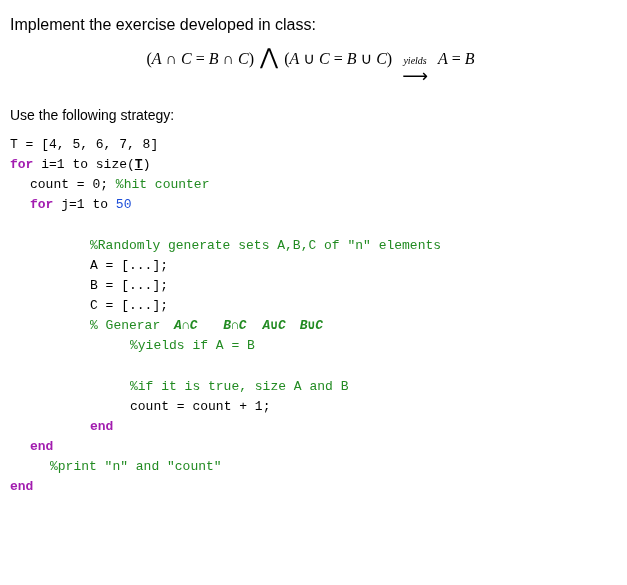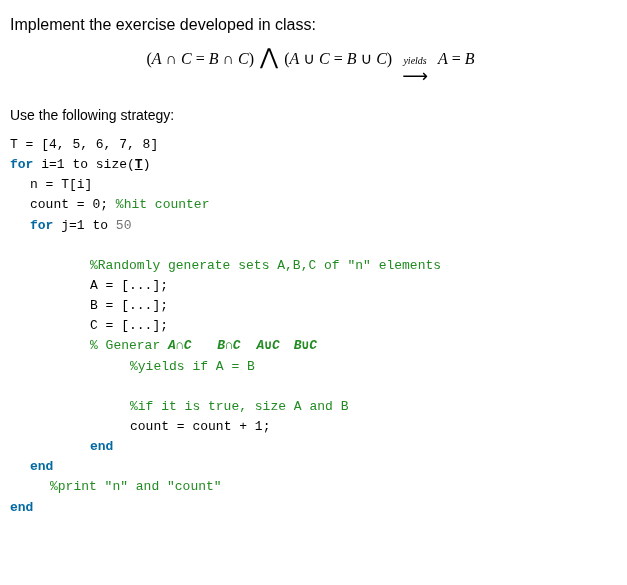--- a/index.html
+++ b/index.html
@@ -24,22 +24,22 @@
     }
     .strategy-text {
       font-size: 14px;
       margin-bottom: 12px;
     }
     .code-block {
       font-family: "Courier New", Courier, monospace;
       font-size: 13px;
       line-height: 1.55;
     }
-    .kw { color: #0369a1; font-weight: bold; } 
-    .num { color: #737373; } 
+    .kw { color: #a21caf; font-weight: bold; } 
+    .num { color: #1d4ed8; } 
     .comment { color: #228B22; }
     .math-italic { font-style: italic; font-family: "Times New Roman", Times, serif; }
     .yields-arrow {
       display: inline-flex;
       flex-direction: column;
       align-items: center;
       font-size: 11px;
       margin: 0 4px;
     }
     .yields-word {
@@ -75,23 +75,20 @@
 <div class="code-block">
 
   <div>
     <span>T = [4, 5, 6, 7, 8]</span>
   </div>
 
   <div>
     <span class="kw">for</span><span> i=1 to size(</span><span style="font-weight:bold; text-decoration:underline;">T</span><span>)</span>
   </div>
 
-  <div class="ind1">
-    <span>n = T[i]</span>
-  </div>
 
   <div class="ind1">
     <span>count</span><span> = 0; </span><span class="comment">%hit counter</span>
   </div>
 
   <div class="ind1">
     <span class="kw">for</span><span> j=1 to </span><span class="num">50</span>
   </div>
 
   <div>&nbsp;</div>
@@ -107,21 +104,21 @@
   <div class="ind3">
     <span>B = [...];</span>
   </div>
 
   <div class="ind3">
     <span>C = [...];</span>
   </div>
 
   <div class="ind3">
     <span class="comment">% Generar</span>
-    <span class="comment" style="font-style:italic; font-weight:bold; ">A∩C</span>
+    <span class="comment" style="font-style:italic; font-weight:bold; margin-left:6px;">A∩C</span>
     <span class="comment" style="font-style:italic; font-weight:bold; margin-left:18px;">B∩C</span>
     <span class="comment" style="font-style:italic; font-weight:bold; margin-left:8px;">A∪C</span>
     <span class="comment" style="font-style:italic; font-weight:bold; margin-left:6px;">B∪C</span>
   </div>
 
 
   <div class="ind4">
     <span class="comment">%yields if A = B</span>
   </div>
 

